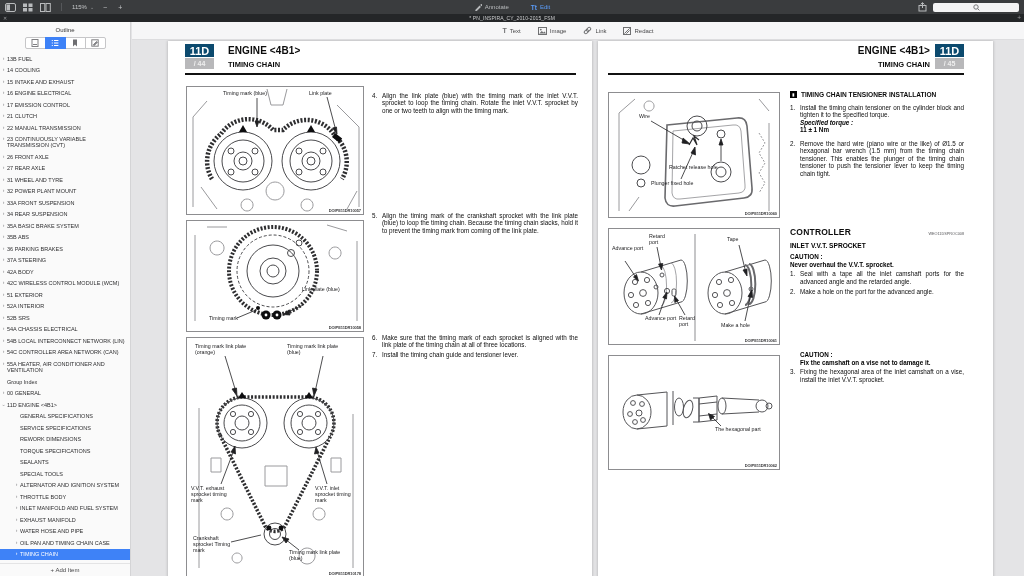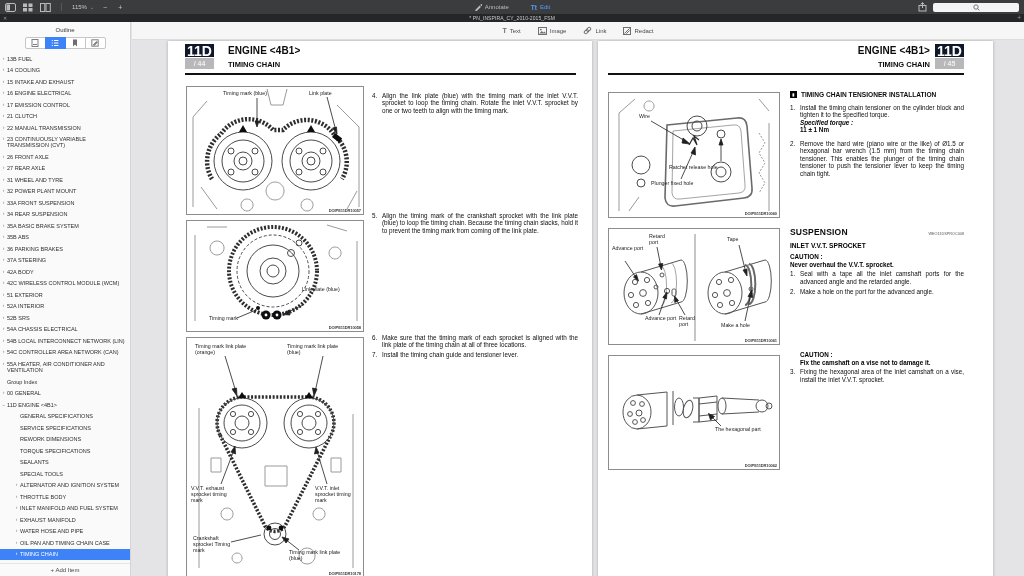--- a/index.html
+++ b/index.html
@@ -47,21 +47,21 @@
   .main-editbar{position:absolute;top:22px;left:132px;right:0;height:18px;background:#f6f6f7;border-bottom:1px solid #dddddf;display:flex;align-items:center;justify-content:center;gap:17px;z-index:9}
   .eb-item{display:flex;align-items:center;gap:3px;font-size:6px;color:#4b4b4d}
   .eb-t{font-size:7px;font-weight:bold;color:#6f7072}
 
   
   .canvas{position:absolute;top:40px;left:132px;right:0;bottom:0;background:#e4e4e6;overflow:hidden}
   .page{position:absolute;background:#fff;box-shadow:0 0 3px rgba(0,0,0,.25)}
   .page-left{left:36px;top:1px;width:424px;height:600px}
   .page-right{left:466px;top:1px;width:395px;height:600px}
 
-  .chapbox{position:absolute;background:#0f172a;color:#fff;font-weight:bold;font-size:14px;display:flex;align-items:center;justify-content:center}
+  .chapbox{position:absolute;background:#0c4a6e;color:#fff;font-weight:bold;font-size:11px;display:flex;align-items:center;justify-content:center}
   .pagebox{position:absolute;background:#b8b8ba;color:#efefef;font-weight:bold;font-size:7px;display:flex;align-items:center;justify-content:center}
   .ptitle{position:absolute;font-weight:bold;font-size:10px;color:#0c0c0c;letter-spacing:.1px;white-space:nowrap}
   .psub{position:absolute;font-weight:bold;font-size:7.5px;color:#0c0c0c;white-space:nowrap}
   .hrule{position:absolute;height:1.6px;background:#111}
   .r{text-align:right}
 
   
   .fig{position:absolute;border:1px solid #8d8d90;background:#fff;overflow:hidden}
   .fig svg.art{position:absolute;left:0;top:0}
   .fig .lbl{position:absolute;font-size:5.3px;line-height:1.12;color:#1b1b1d}
@@ -702,21 +702,21 @@
         <div>11 ± 1 Nm</div>
       </div>
       <div class="step mt6">
         <span class="num">2.</span>
         <span class="txt">Remove the hard wire (piano wire or the like) of Ø1.5 or hexagonal bar wrench (1.5 mm) from the timing chain tensioner. This enables the plunger of the timing chain tensioner to push the tensioner lever to keep the timing chain tight.</span>
       </div>
     </div>
 
     <div class="rp-col" style="left:192px;top:186px;width:174px">
       <div class="insp-row">
-        <span class="insp-title">SUSPENSION</span>
+        <span class="insp-title">CONTROLLER</span>
         <span class="insp-code">WEO11DSPROC008</span>
       </div>
       <div class="sub-head">INLET V.V.T. SPROCKET</div>
       <div class="caution">
         <div>CAUTION :</div>
         <div>Never overhaul the V.V.T. sprocket.</div>
       </div>
       <div class="steps" style="position:static;margin-top:2px">
         <div class="step">
           <span class="num">1.</span>

